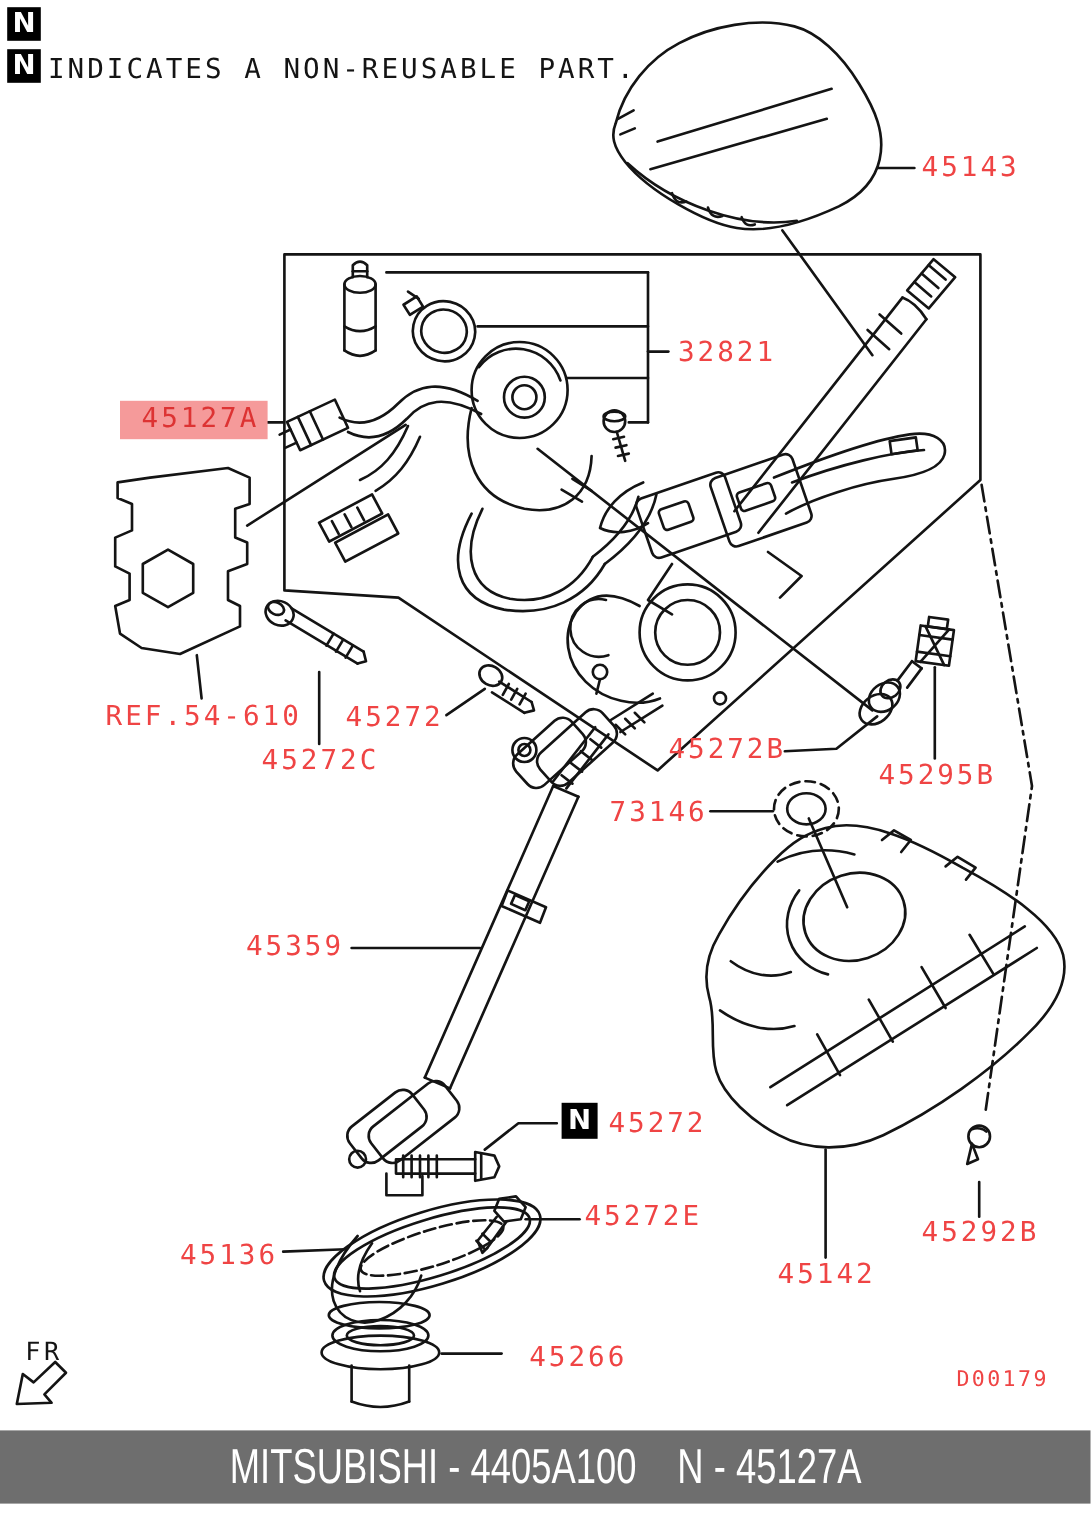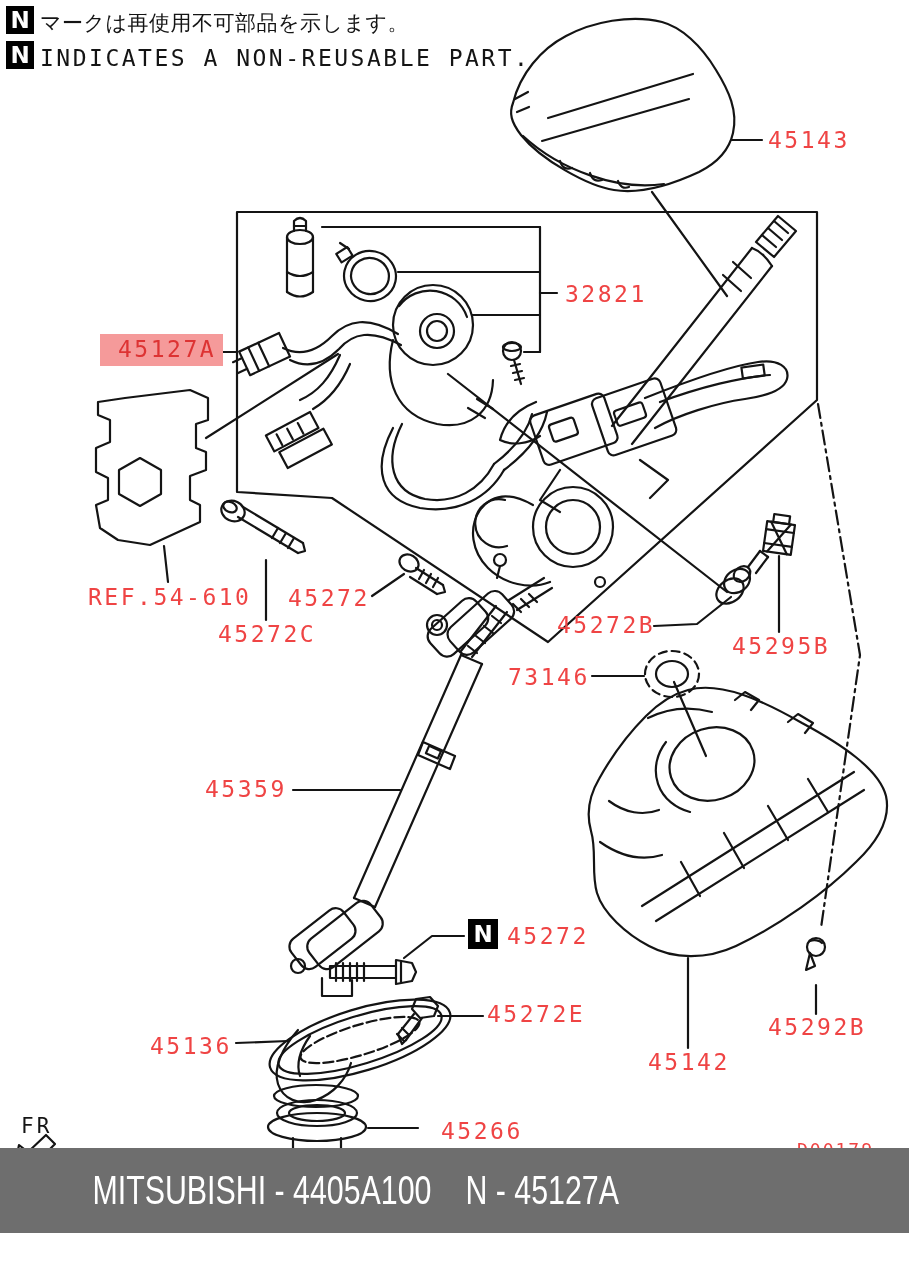--- a/index.html
+++ b/index.html
@@ -26,23 +26,23 @@
   }
   .note-text-jp {
     position:absolute; font-family:"DejaVu Sans", sans-serif; font-size:21px;
     letter-spacing:0.5px; white-space:nowrap; font-weight:500;
   }
   .note-text-en {
     position:absolute; font-size:23px; letter-spacing:2.5px; white-space:nowrap;
   }
   .fr-label { position:absolute; font-size:21px; letter-spacing:3px; }
   .footer {
-    position:absolute; left:0; top:1148px; width:909px; height:85px;
+    position:absolute; left:0; top:1192px; width:909px; height:61px;
     background:var(--footer-bg,#6e6e6e);
-    display:flex; align-items:center; justify-content:flex-start;
+    display:flex; align-items:center; justify-content:center;
   }
   .footer-text {
     color:#fff; font-family:"Liberation Sans", sans-serif; font-size:41px;
     white-space:nowrap; transform:scaleX(0.74); display:flex; gap:46px;
   }
 </style>
 </head>
 <body>
 
 <div id="page">
@@ -287,21 +287,20 @@
       <path d="M368,1128 L418,1128"></path>
       <path d="M818,404 L860,655 L821,928" stroke-width="1.6" stroke-dasharray="14 5 3 5"></path>
     </g>
 
     <g>
       <path d="M14,1170 L19,1145 L28,1152 L46,1135 L55,1144 L37,1162 L43,1169 Z" stroke-width="2"></path>
     </g>
   </svg>
 
   <span class="nbox" style="left:6px;top:6px">N</span>
-  <span class="note-text-jp" style="left:40px;top:9px">マークは再使用不可部品を示します。</span>
 
   <span class="nbox" style="left:6px;top:41px">N</span>
   <span class="note-text-en" style="left:40px;top:45px">INDICATES A NON-REUSABLE PART.</span>
 
   <div class="plabel" style="left:768px;top:129px">45143</div>
   <div class="plabel" style="left:565px;top:283px">32821</div>
   <div class="plabel highlight" style="left:100px;top:334px">45127A</div>
   <div class="plabel" style="left:88px;top:586px">REF.54-610</div>
   <div class="plabel" style="left:288px;top:587px">45272</div>
   <div class="plabel" style="left:218px;top:623px">45272C</div>

